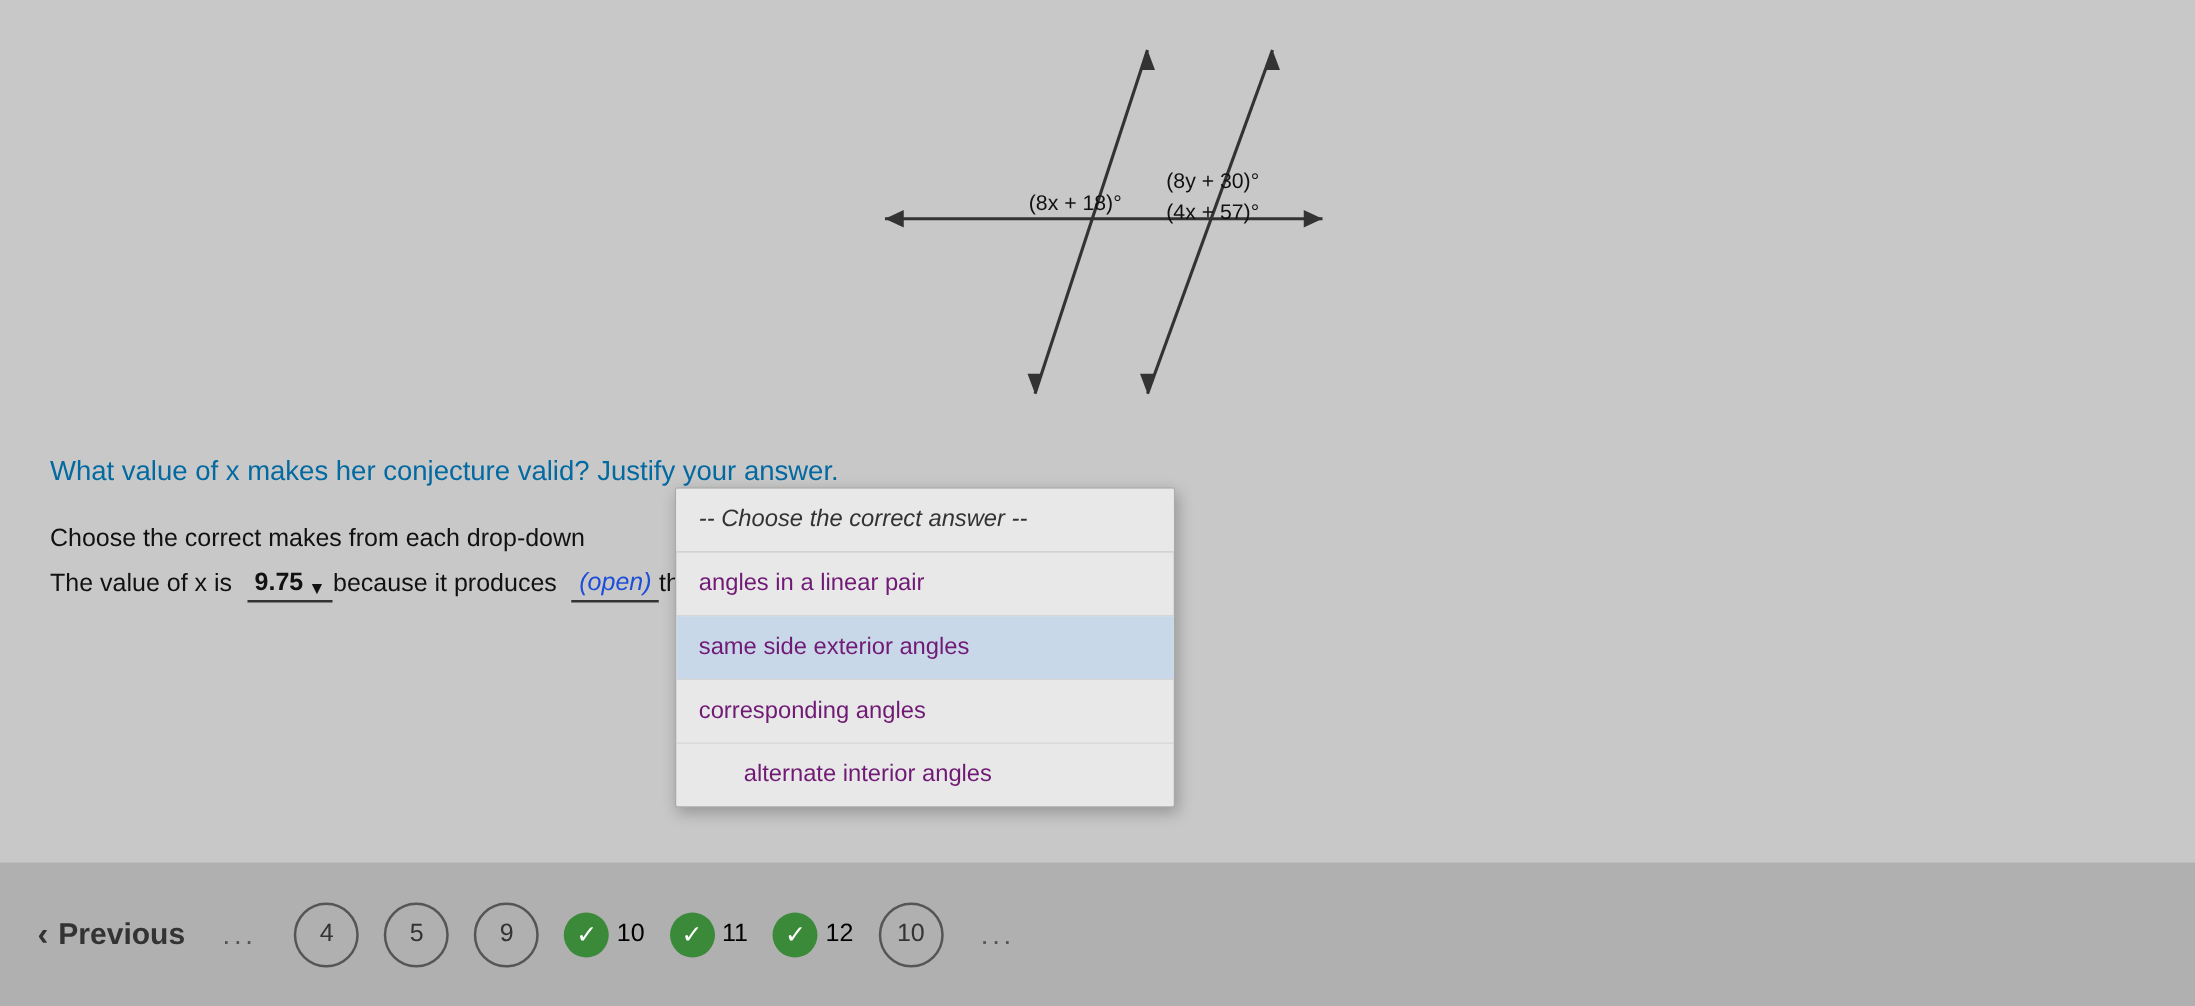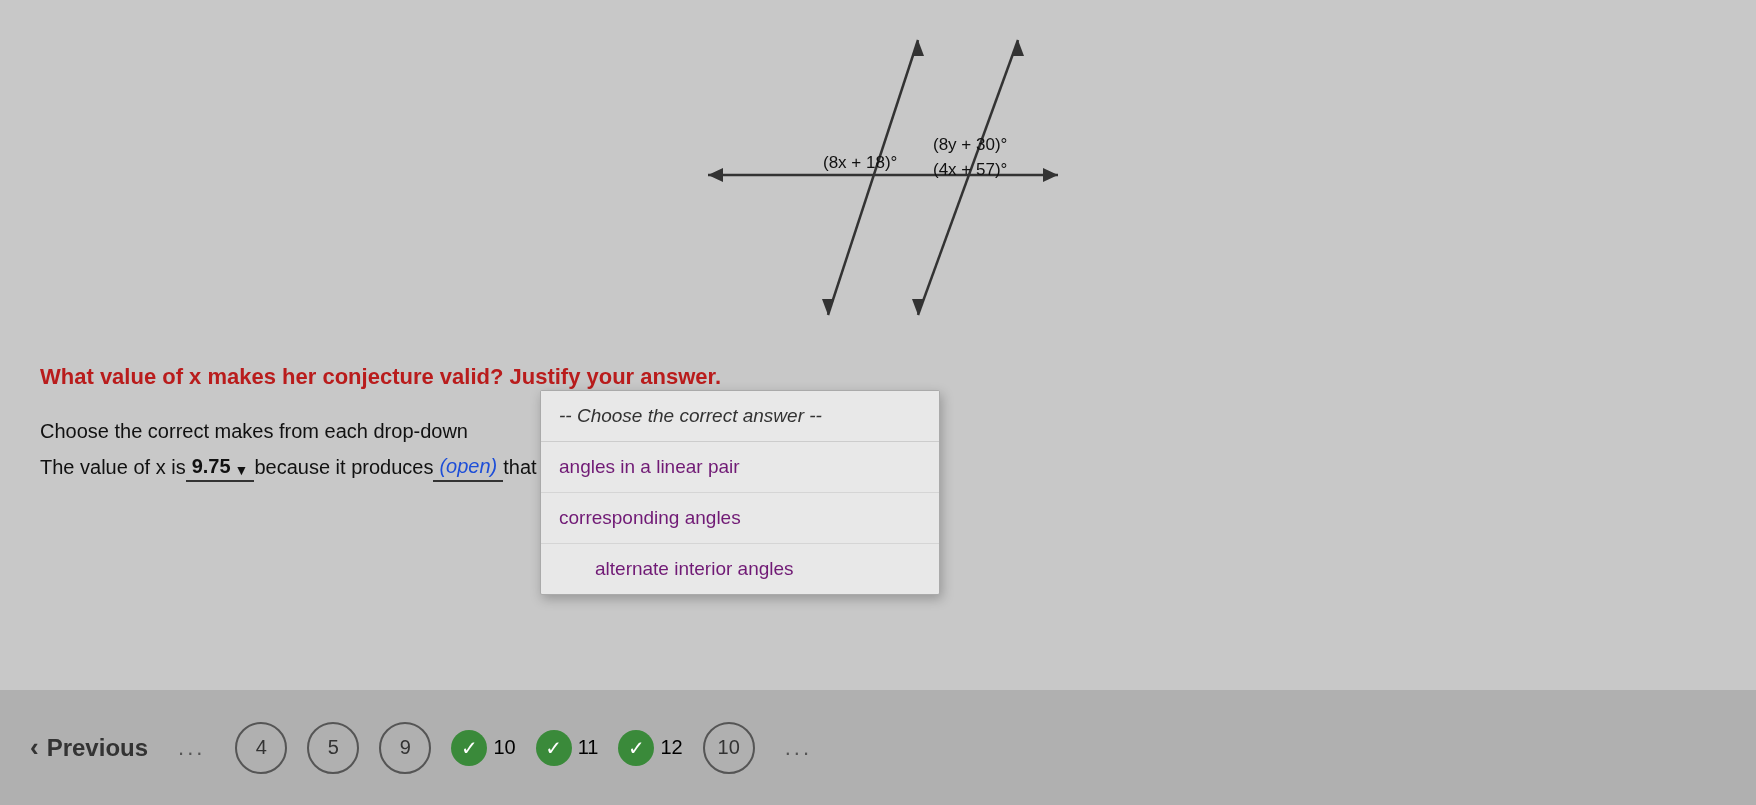--- a/index.html
+++ b/index.html
@@ -25,22 +25,22 @@
       margin-top: 10px;
     }
 
     .diagram-svg {
       width: 500px;
       height: 290px;
     }
 
     .question-text {
       font-size: 22px;
-      font-weight: bold;
-      color: #b91c1c;
+      font-weight: normal;
+      color: #0369a1;
       margin-bottom: 30px;
       margin-left: 10px;
       margin-top: 44px;
     }
 
     .instruction-text {
       font-size: 20px;
       color: #111;
       margin-bottom: 10px;
       margin-left: 10px;
@@ -59,20 +59,21 @@
     .dropdown-trigger {
       display: inline-flex;
       align-items: flex-end;
       gap: 4px;
       border-bottom: 2px solid #333;
       padding: 2px 6px;
       cursor: pointer;
       font-size: 20px;
       background: transparent;
       position: relative;
+      margin-left: 12px;
     }
 
     .dropdown-trigger .arrow {
       font-size: 14px;
     }
 
     
     .dropdown-menu {
       position: absolute;
       top: 390px;
@@ -252,20 +253,23 @@
     <span>.</span>
   </div>
 
   <div class="dropdown-menu">
     <div class="dropdown-header">
       <span>-- Choose the correct answer --</span>
     </div>
     <div class="dropdown-item">
       <span>angles in a linear pair</span>
     </div>
+    <div class="dropdown-item highlighted">
+      <span>same side exterior angles</span>
+    </div>
     <div class="dropdown-item">
       <span>corresponding angles</span>
     </div>
     <div class="dropdown-item">
       <span>alternate interior angles</span>
     </div>
   </div>
 
 </div>
 

